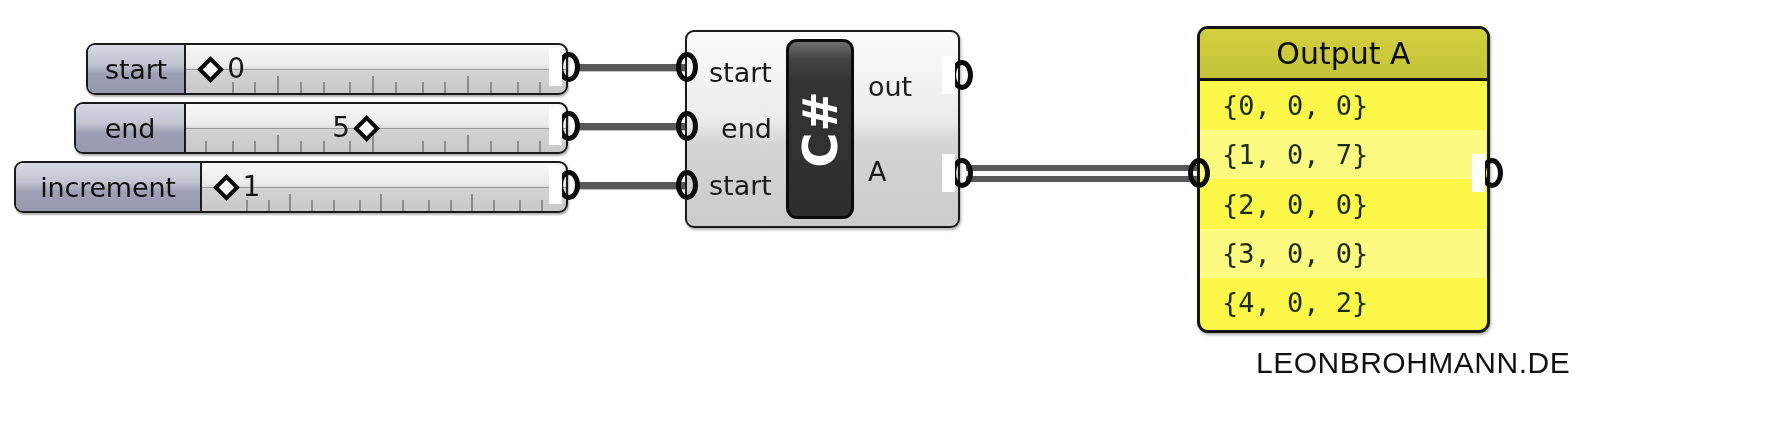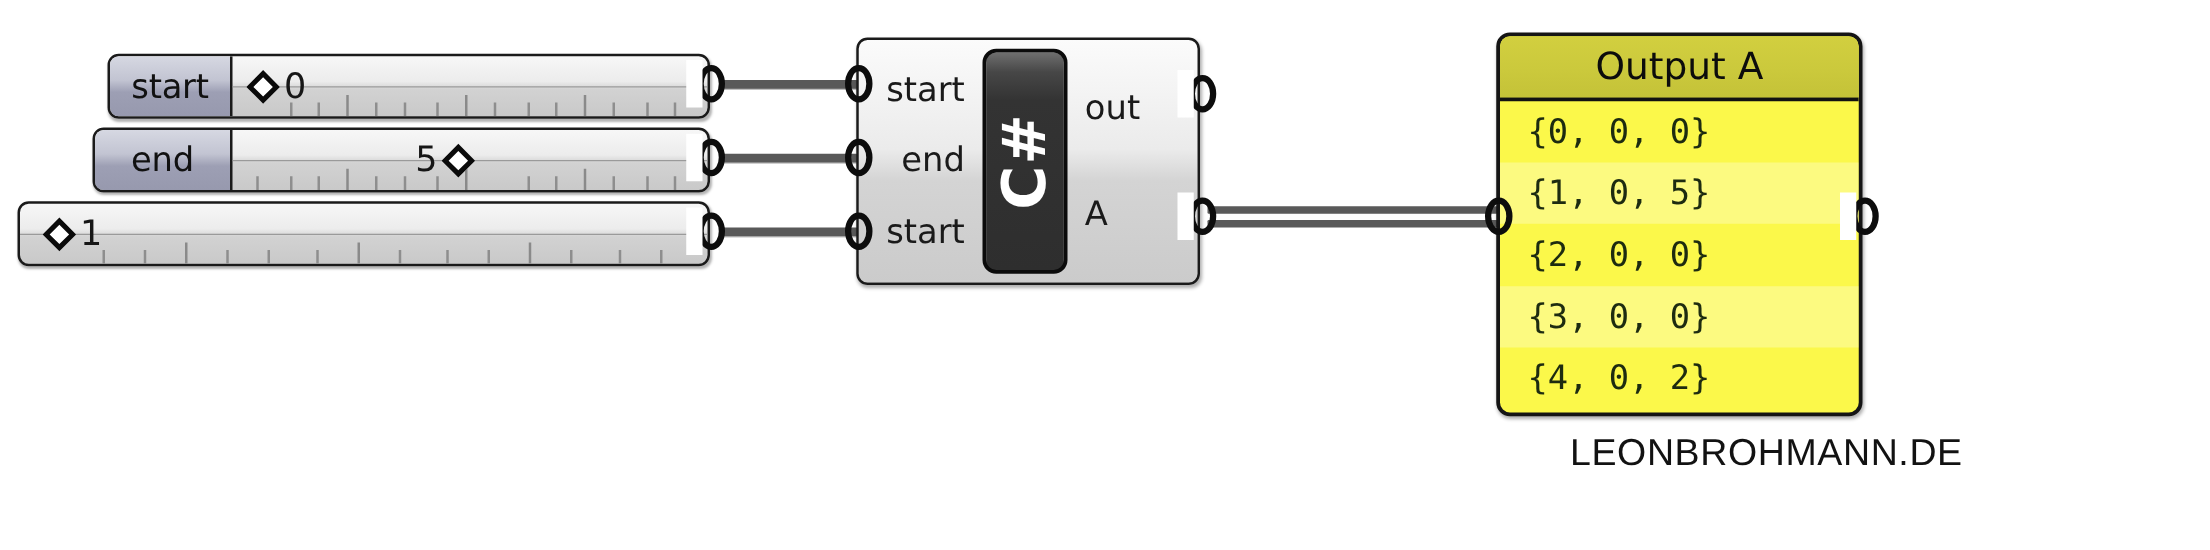--- a/index.html
+++ b/index.html
@@ -299,20 +299,21 @@
       <div class="handle-group" style="left:50%; transform:translate(-100%,-50%);">
         <div class="slider-value">5</div>
         <div class="diamond"></div>
       </div>
     </div>
   </div>
   <div class="conn right" style="left:558px; top:111px;"></div>
   <div class="conn-mask" style="left:549px; top:107px; height:38px;"></div>
 
   <div class="slider" style="left:14px; top:161px; width:554px;">
+    <div class="slider-tag" style="width:186px;">increment</div>
     <div class="slider-track">
       <div class="ticks"></div>
       <div class="tick major" style="left:24%;"></div>
       <div class="tick major" style="left:49%;"></div>
       <div class="tick major" style="left:74%;"></div>
       <div class="tick minor" style="left:12%;"></div>
       <div class="tick minor" style="left:18%;"></div>
       <div class="tick minor" style="left:30%;"></div>
       <div class="tick minor" style="left:36%;"></div>
       <div class="tick minor" style="left:43%;"></div>
@@ -354,21 +355,21 @@
   <div class="conn-mask" style="left:942px; top:56px; height:38px;"></div>
   <div class="conn right" style="left:951px; top:158px;"></div>
   <div class="conn-mask" style="left:942px; top:154px; height:38px;"></div>
 
   <div class="conn right" style="left:1188px; top:158px;"></div>
 
   <div class="panel" style="left:1197px; top:26px; width:293px; height:307px;text-align:center;">
     <div class="panel-title">Output A</div>
     <div class="panel-rows">
       <div class="panel-row">{0,  0,  0}</div>
-      <div class="panel-row alt">{1,  0,  5}</div>
+      <div class="panel-row alt">{1,  0,  7}</div>
       <div class="panel-row">{2,  0,  0}</div>
       <div class="panel-row alt">{3,  0,  0}</div>
       <div class="panel-row">{4,  0,  2}</div>
     </div>
   </div>
 
   <div class="conn right" style="left:1481px; top:158px;"></div>
   <div class="conn-mask" style="left:1472px; top:154px; height:38px;"></div>
 
   <div class="watermark" style="left:1256px; top:320px;margin-top:26px;">LEONBROHMANN.DE</div>

